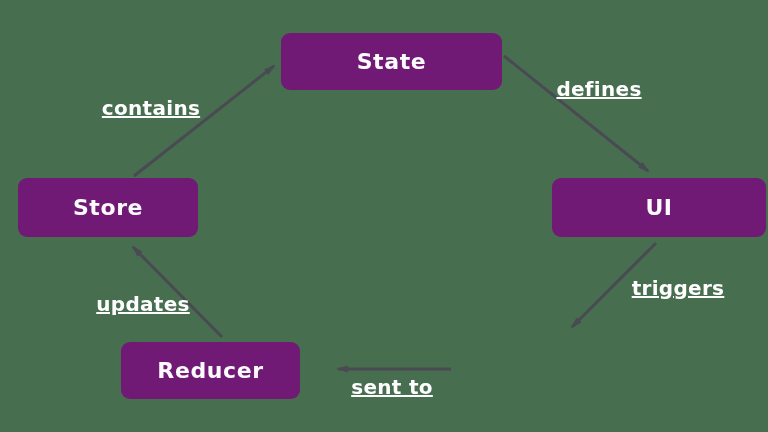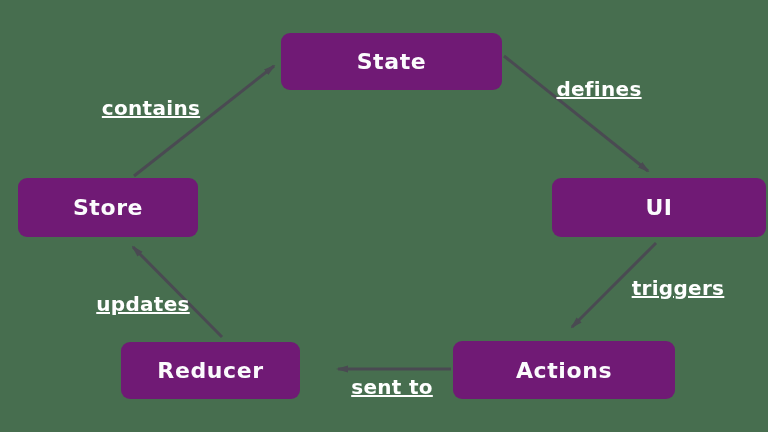--- a/index.html
+++ b/index.html
@@ -78,21 +78,20 @@
 
     <line x1="451" y1="369" x2="338" y2="369" marker-end="url(#arrow)"></line>
 
     <line x1="222" y1="337" x2="133" y2="247" marker-end="url(#arrow)"></line>
 
     <line x1="134" y1="176" x2="274" y2="66" marker-end="url(#arrow)"></line>
   </svg>
 
   <div class="node" id="node-state">State</div>
   <div class="node" id="node-ui">UI</div>
-  <div class="node" id="node-actions">Actions</div>
   <div class="node" id="node-reducer">Reducer</div>
   <div class="node" id="node-store">Store</div>
 
   <div class="edge-label" id="lbl-defines">defines</div>
   <div class="edge-label" id="lbl-triggers">triggers</div>
   <div class="edge-label" id="lbl-sentto">sent to</div>
   <div class="edge-label" id="lbl-updates">updates</div>
   <div class="edge-label" id="lbl-contains">contains</div>
 
 </div>

